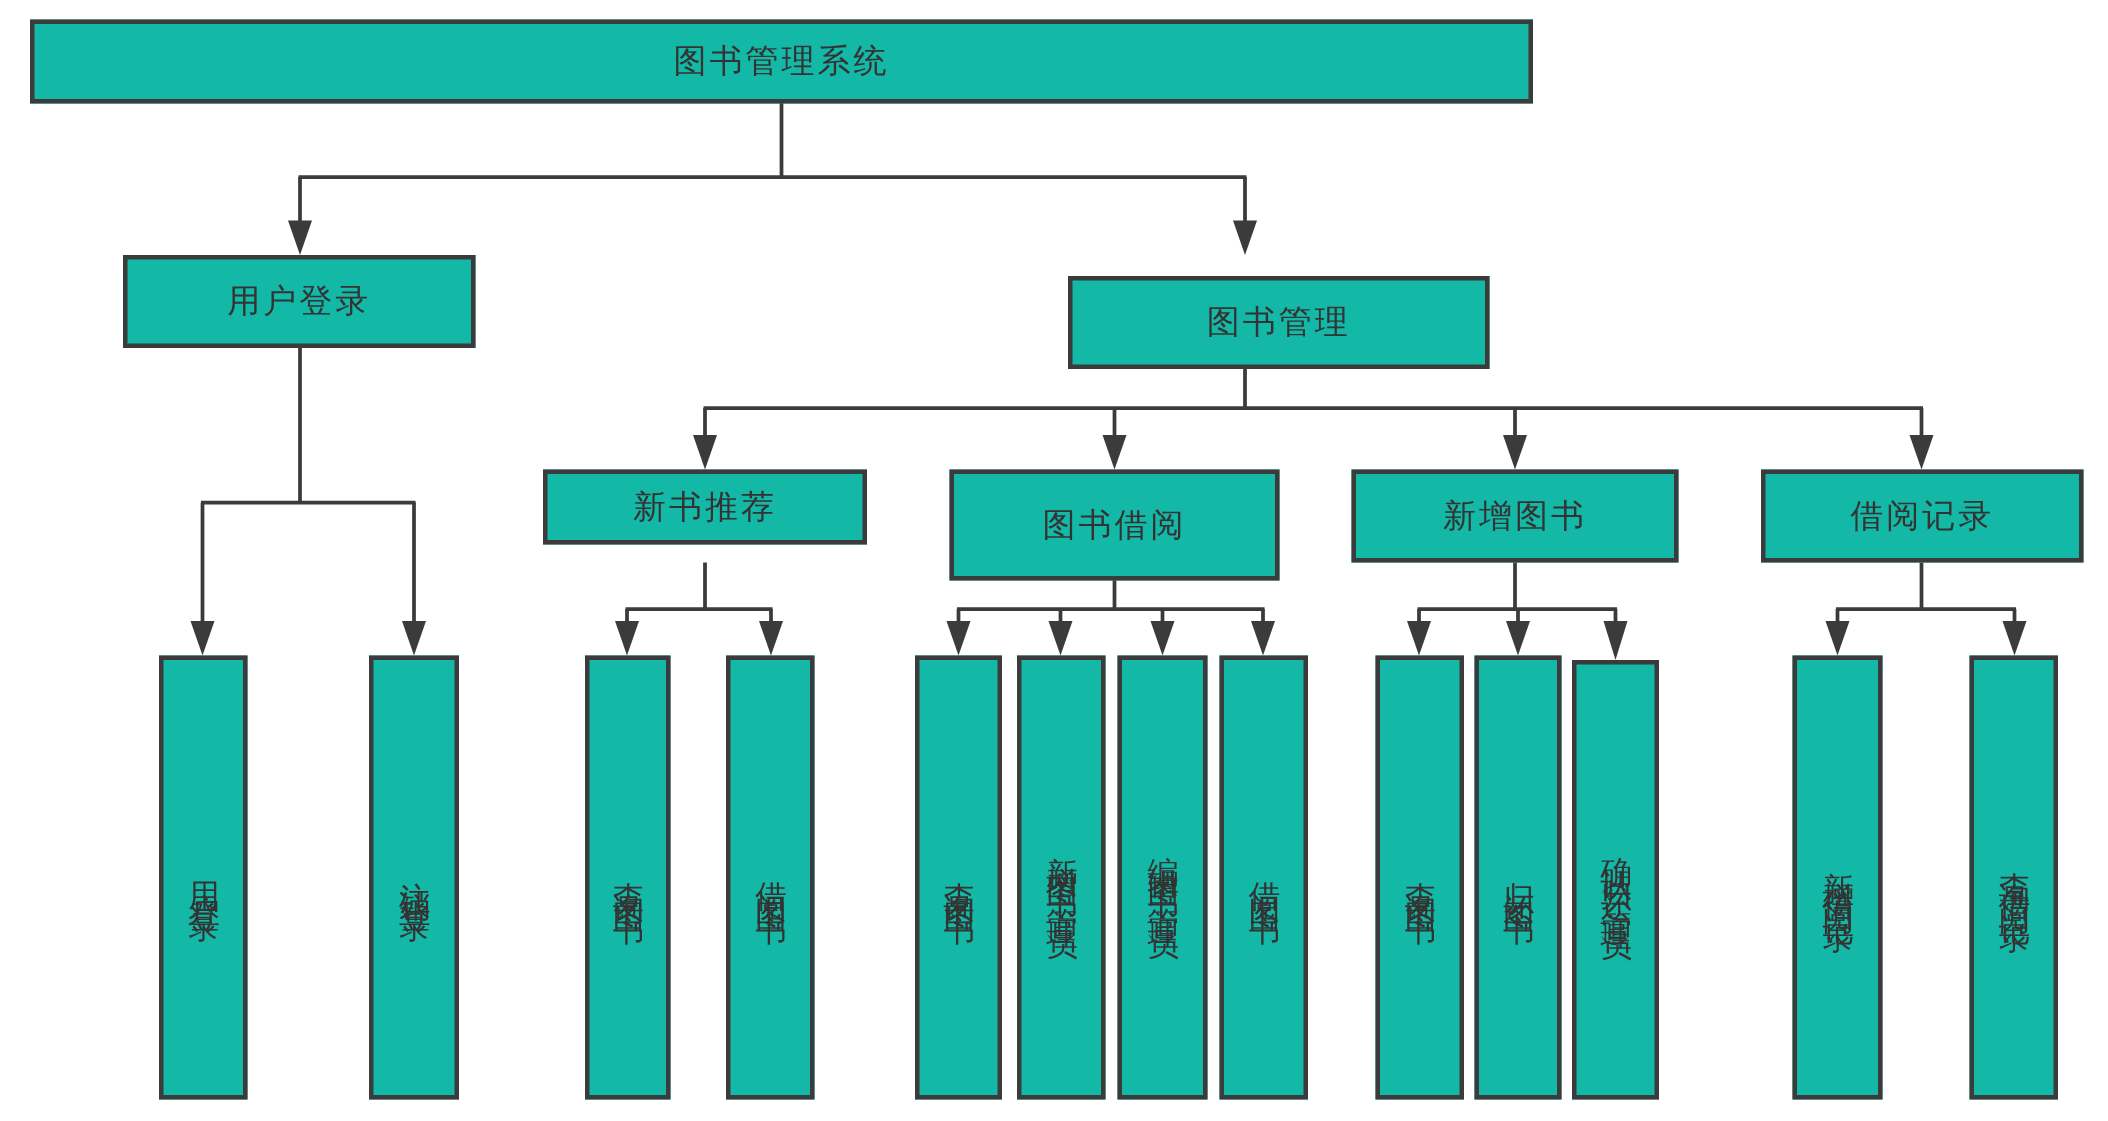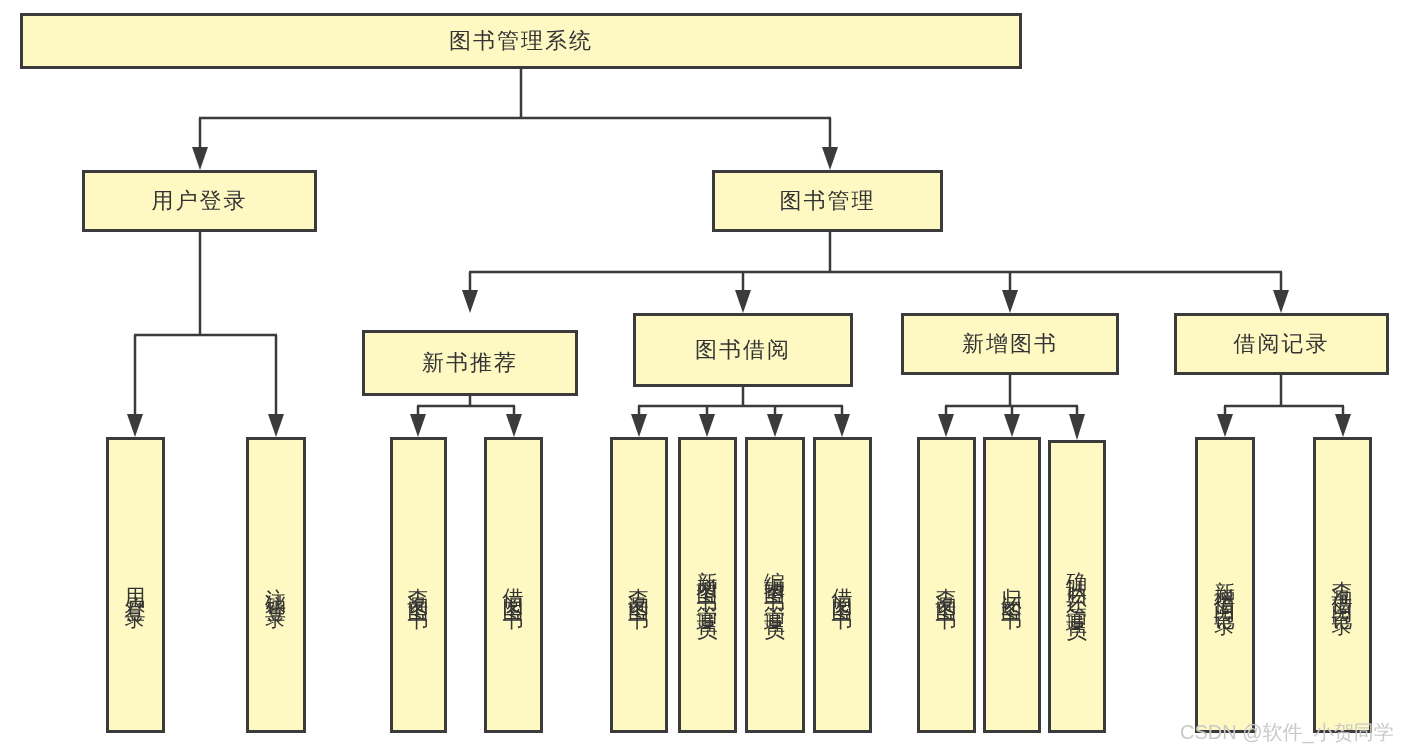--- a/index.html
+++ b/index.html
@@ -19,21 +19,21 @@
     position: absolute;
     left: 0; top: 0;
     width: 1405px;
     height: 747px;
     z-index: 1;
   }
   .box {
     position: absolute;
     box-sizing: border-box;
     border: 3px solid #3b3b3b;
-    background: #fef9c3;
+    background: #14b8a6;
     color: #333333;
     display: flex;
     align-items: center;
     justify-content: center;
     z-index: 2;
   }
   .box.h {
     font-size: 22px;
     letter-spacing: 2px;
     white-space: nowrap;
@@ -133,23 +133,23 @@
       <line x1="1225" y1="406" x2="1225" y2="416"></line>
       <polygon points="1217,414 1233,414 1225,437" stroke="none"></polygon>
       <line x1="1343" y1="406" x2="1343" y2="416"></line>
       <polygon points="1335,414 1351,414 1343,437" stroke="none"></polygon>
     </g>
   </svg>
 
   <div class="box h" style="left:20px; top:13px; width:1002px; height:56px;">图书管理系统</div>
 
   <div class="box h" style="left:82px; top:170px; width:235px; height:62px;">用户登录</div>
-  <div class="box h" style="left:712px; top:170px; width:231px; height:62px;">图书管理</div>
+  <div class="box h" style="left:712px; top:184px; width:281px; height:62px;">图书管理</div>
 
-  <div class="box h" style="left:362px; top:330px; width:216px; height:66px;">新书推荐</div>
+  <div class="box h" style="left:362px; top:313px; width:216px; height:50px;">新书推荐</div>
   <div class="box h" style="left:633px; top:313px; width:220px; height:74px;">图书借阅</div>
   <div class="box h" style="left:901px; top:313px; width:218px; height:62px;">新增图书</div>
   <div class="box h" style="left:1174px; top:313px; width:215px; height:62px;text-align:right;">借阅记录</div>
 
   <div class="box v" style="left:106px; top:437px; width:59px; height:296px;">用户登录</div>
   <div class="box v" style="left:246px; top:437px; width:60px; height:296px;">注销登录</div>
 
   <div class="box v" style="left:390px; top:437px; width:57px; height:296px;">查询图书</div>
   <div class="box v" style="left:484px; top:437px; width:59px; height:296px;">借阅图书</div>
 
@@ -158,14 +158,13 @@
   <div class="box v" style="left:745px; top:437px; width:60px; height:296px;">编辑图书（管理员）</div>
   <div class="box v" style="left:813px; top:437px; width:59px; height:296px;">借阅图书</div>
 
   <div class="box v" style="left:917px; top:437px; width:59px; height:296px;">查询图书</div>
   <div class="box v" style="left:983px; top:437px; width:58px; height:296px;">归还图书</div>
   <div class="box v" style="left:1048px; top:440px; width:58px; height:293px;">确认归还（管理员）</div>
 
   <div class="box v" style="left:1195px; top:437px; width:60px; height:296px;">新增借阅记录</div>
   <div class="box v" style="left:1313px; top:437px; width:59px; height:296px;">查询借阅记录</div>
 
-  <div class="watermark">CSDN @软件_小贺同学</div>
 </div>
 
 </body></html>

